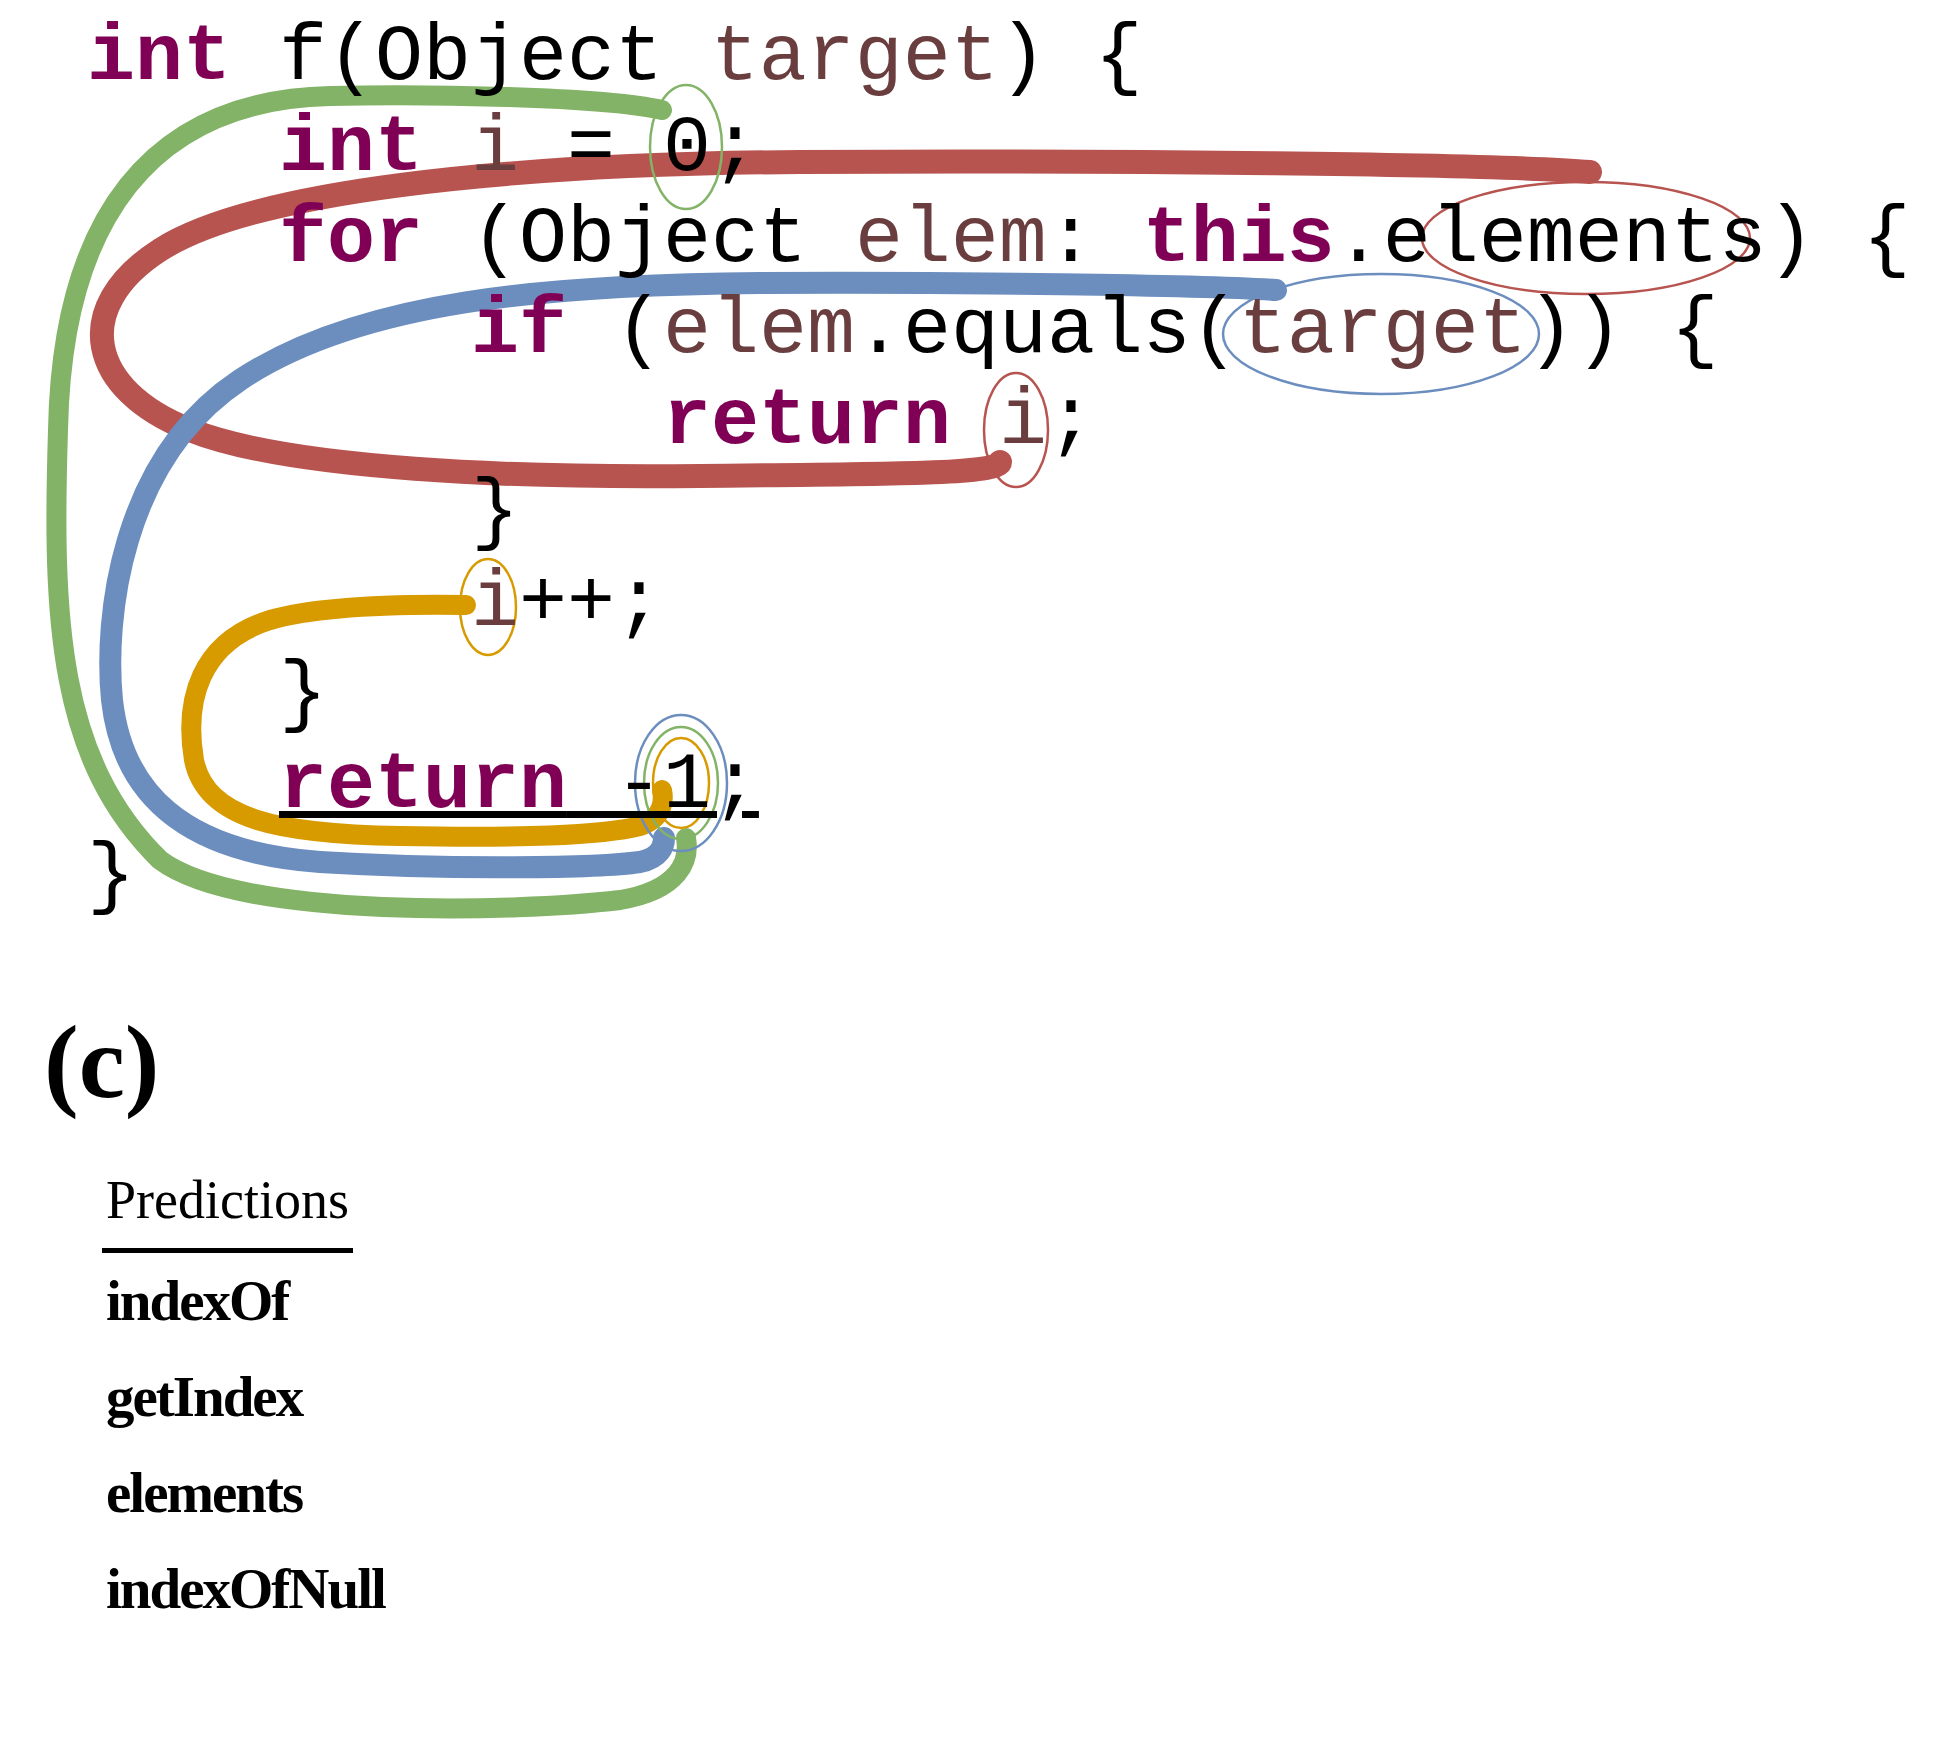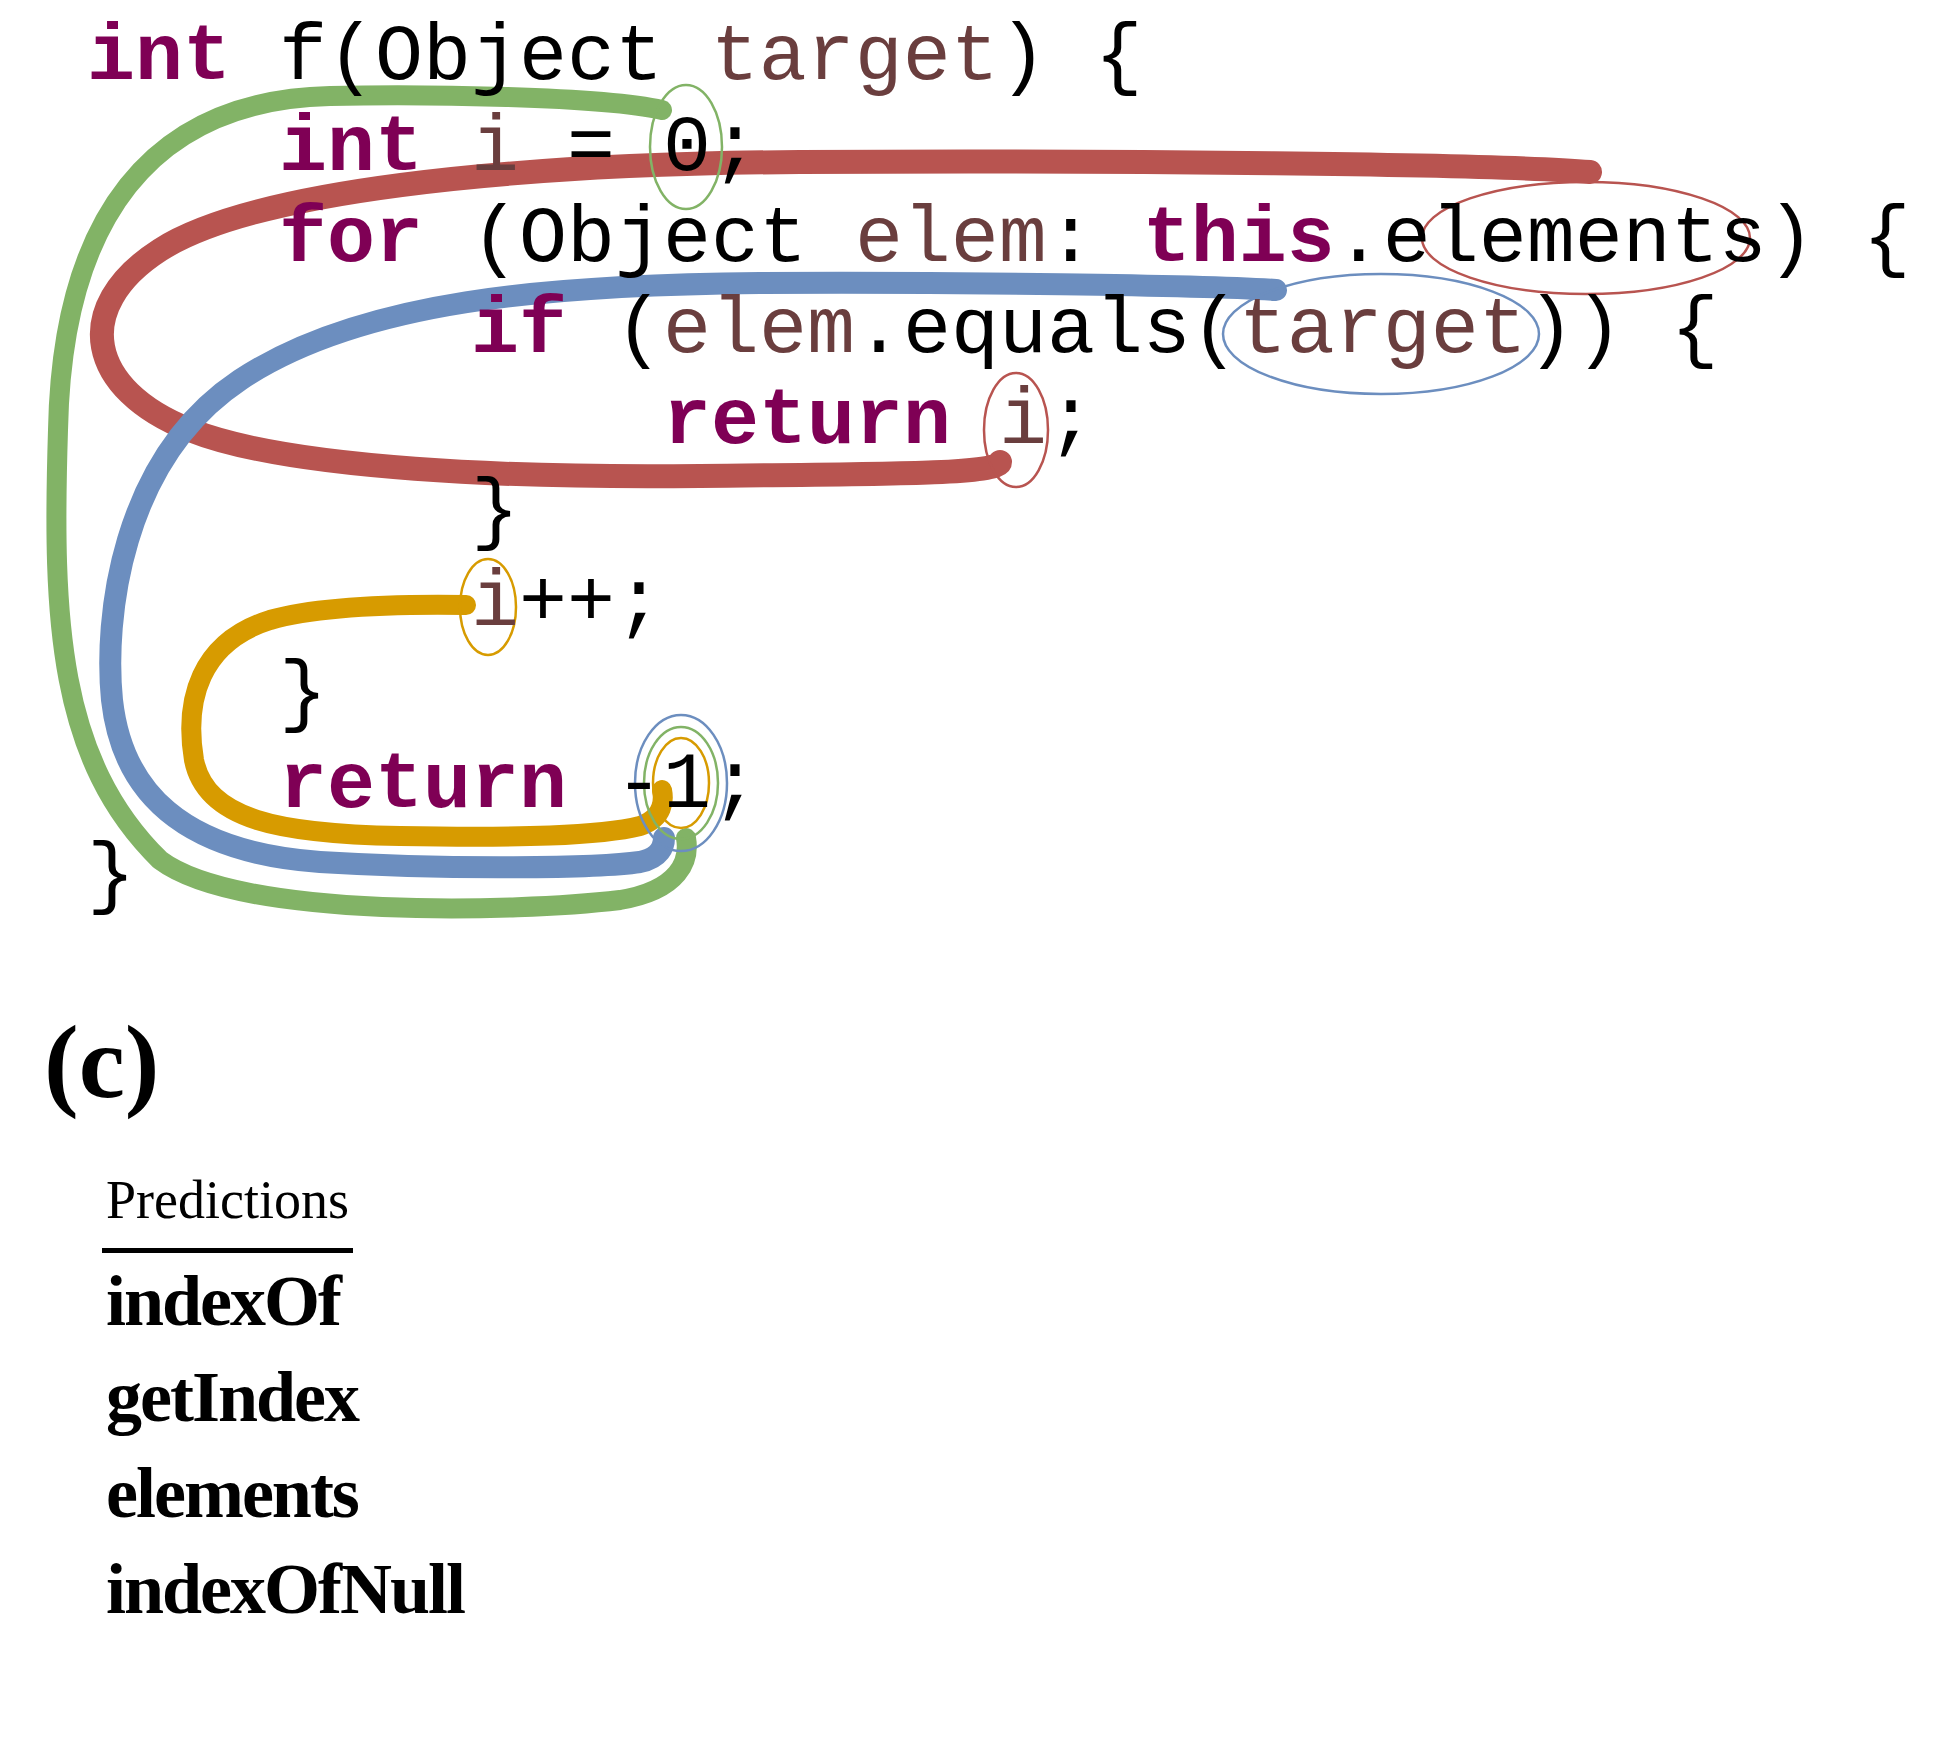--- a/index.html
+++ b/index.html
@@ -7,21 +7,21 @@
   #arcs { position: absolute; left: 0; top: 0; width: 1939px; height: 1752px; pointer-events: none; }
   .code { position: absolute; left: 0; top: 0; font-family: "Liberation Mono", "DejaVu Sans Mono", monospace; font-size: 80px; color: #000; }
   .code-line { position: absolute; white-space: pre; line-height: 1; height: 80px; }
   .kw { color: #7f0055; font-weight: bold; }
   .var { color: #6a3e3e; }
   .plain { color: #000000; }
   .panel-label { position: absolute; left: 44px; top: 1010px; font-family: "Liberation Serif", "DejaVu Serif", serif; font-weight: bold; font-size: 104px; line-height: 1; color: #000; }
   .preds { position: absolute; left: 102px; top: 1160px; font-family: "Liberation Serif", "DejaVu Serif", serif; color: #000; }
   .preds-header { font-size: 54px; line-height: 80px; padding: 0 4px 8px 4px; border-bottom: 5px solid #000; display: inline-block; }
   .preds-list { margin: 0; padding: 0; list-style: none; }
-  .pred-item { font-size: 72px; font-weight: bold; line-height: 96px; padding-left: 4px; letter-spacing: -2px; }
+  .pred-item { font-size: 57px; font-weight: bold; line-height: 96px; padding-left: 4px; letter-spacing: -2px; }
 </style>
 </head>
 <body>
 
 <svg id="arcs" viewBox="0 0 1939 1752" xmlns="http://www.w3.org/2000/svg">
 
   <path d="M 662 110 C 600 96, 420 94, 330 96 C 150 100, 62 220, 58 430 C 52 620, 58 760, 160 860 C 240 920, 520 912, 620 900 C 680 890, 690 860, 686 838" fill="none" stroke="#82b366" stroke-width="20" stroke-linecap="round"></path>
 
   <path d="M 1590 172 C 1500 164, 1100 160, 800 162 C 500 164, 250 192, 160 250 C 70 308, 88 390, 190 430 C 290 470, 520 478, 700 476 C 860 474, 1000 475, 1000 462" fill="none" stroke="#b85450" stroke-width="24" stroke-linecap="round"></path>
 
@@ -41,21 +41,21 @@
 
 <div class="code" id="code" style="font-size: 79.987px;">
     <div class="code-line" style="left: 87px; top: 18px;"><span class="kw">int</span><span class="plain"> f(Object </span><span class="var">target</span><span class="plain">) {</span></div>
     <div class="code-line" style="left: 279px; top: 109px;"><span class="kw">int</span><span class="plain"> </span><span class="var">i</span><span class="plain"> = 0;</span></div>
     <div class="code-line" style="left: 279px; top: 200px;"><span class="kw">for</span><span class="plain"> (Object </span><span class="var">elem</span><span class="plain">: </span><span class="kw">this</span><span class="plain">.elements) {</span></div>
     <div class="code-line" style="left: 471px; top: 291px;"><span class="kw">if</span><span class="plain"> (</span><span class="var">elem</span><span class="plain">.equals(</span><span class="var">target</span><span class="plain">)) {</span></div>
     <div class="code-line" style="left: 663px; top: 382px;"><span class="kw">return</span><span class="plain"> </span><span class="var">i</span><span class="plain">;</span></div>
     <div class="code-line" style="left: 471px; top: 473px;"><span class="plain">}</span></div>
     <div class="code-line" style="left: 471px; top: 564px;"><span class="var">i</span><span class="plain">++;</span></div>
     <div class="code-line" style="left: 279px; top: 655px;"><span class="plain">}</span></div>
-    <div class="code-line" style="left: 279px; top: 746px;"><span class="kw">return</span><span class="plain"> -1;</span></div>
+    <div class="code-line" style="left: 279px; top: 746px; text-decoration: underline;"><span class="kw">return</span><span class="plain"> -1;</span></div>
     <div class="code-line" style="left: 87px; top: 837px;"><span class="plain">}</span></div>
   </div>
 
 <div class="panel-label">(c)</div>
 
 <div class="preds">
   <div class="preds-header">Predictions</div>
   <ul class="preds-list">
     <li class="pred-item">indexOf</li>
     <li class="pred-item">getIndex</li>

